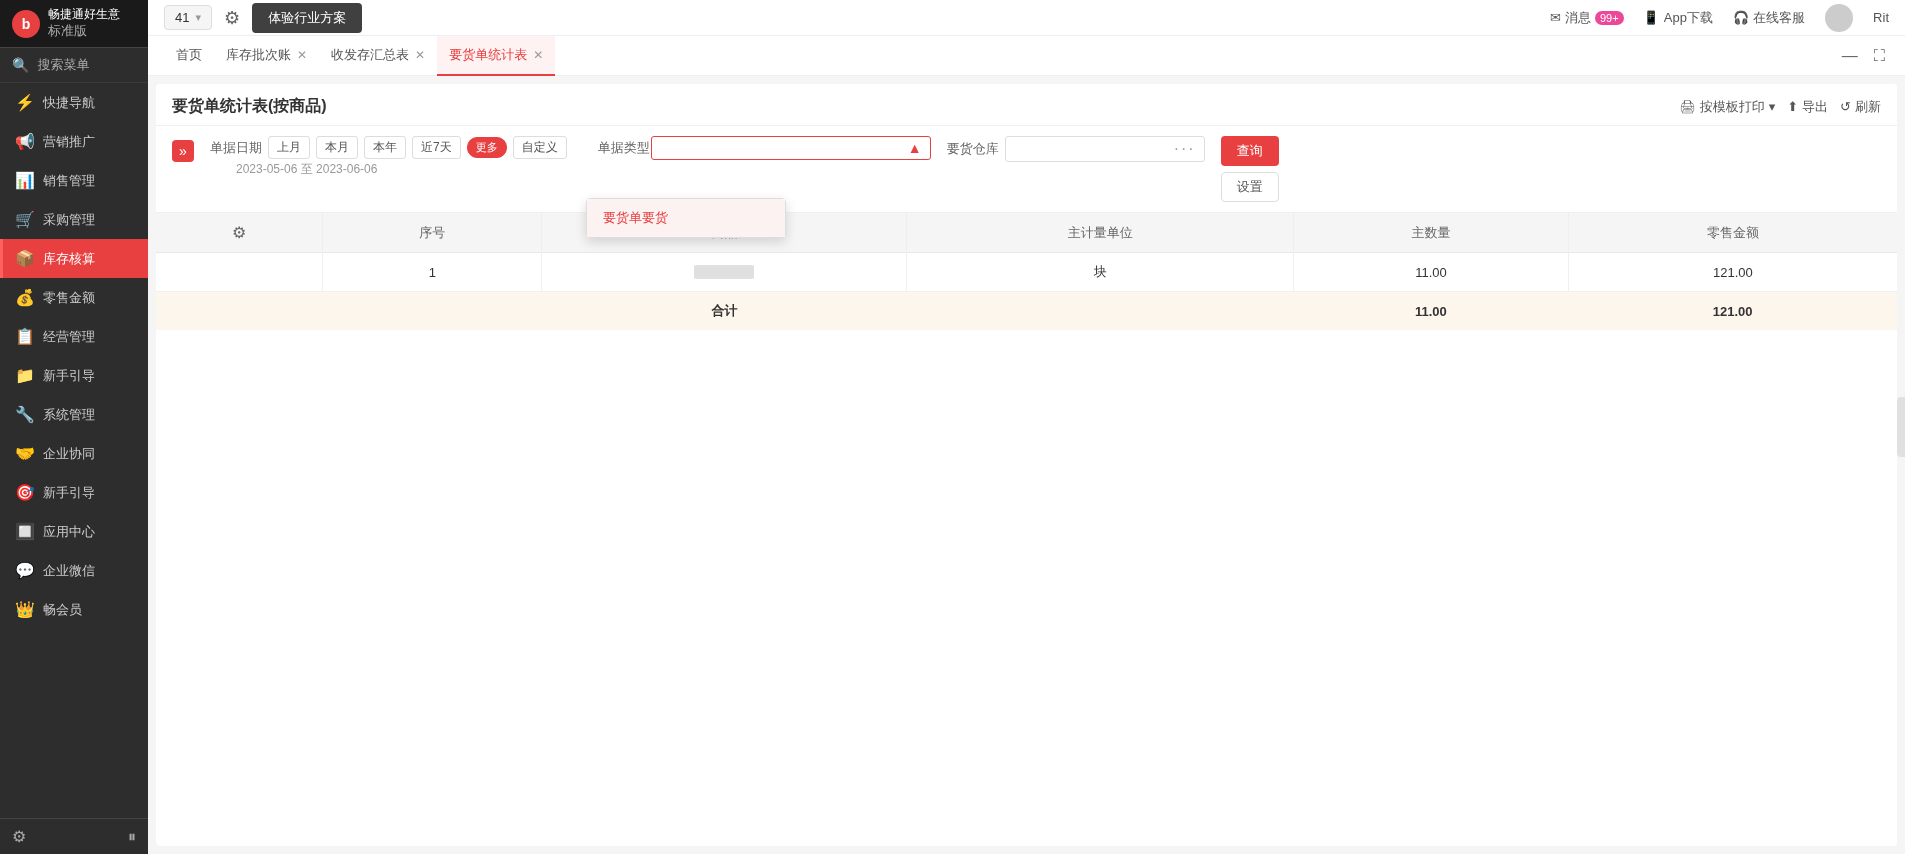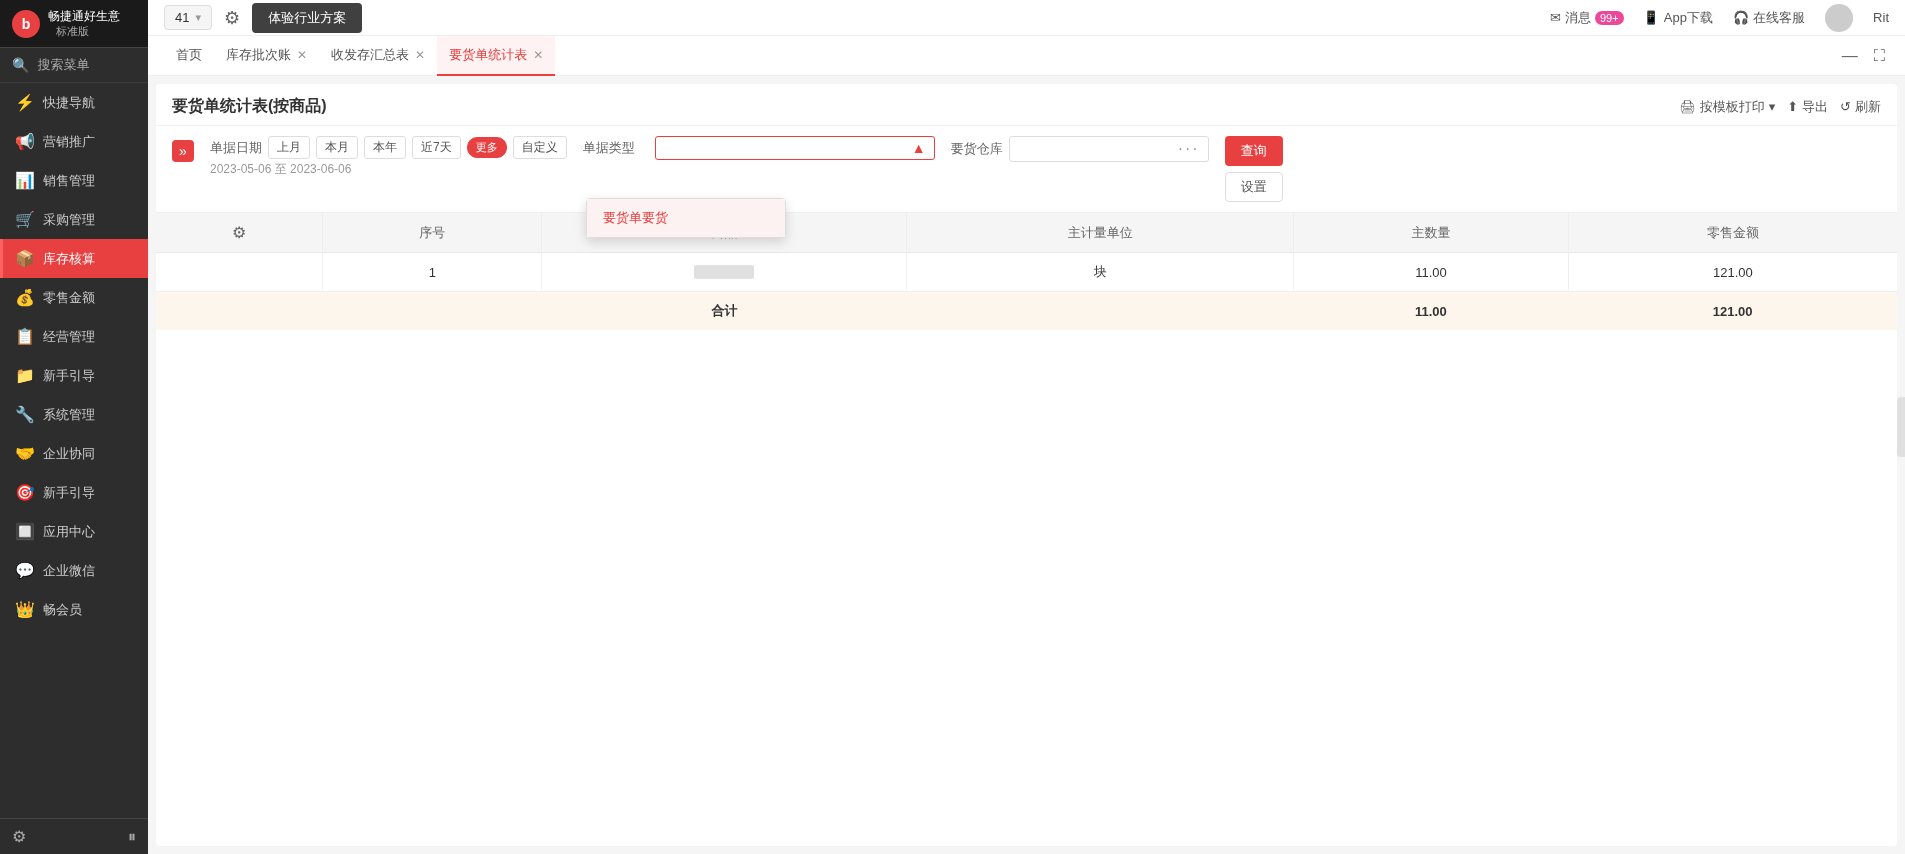--- a/index.html
+++ b/index.html
@@ -300,20 +300,21 @@
       color: #fff;
       border-color: #e84040;
       border-radius: 10px;
       font-size: 11px;
       padding: 2px 8px;
     }
     .date-range-text {
       font-size: 12px;
       color: #999;
       margin-top: 2px;
+      margin-left: 26px;
     }
     .filter-type-group {
       display: flex;
       flex-direction: column;
       gap: 4px;
       position: relative;
     }
     .filter-select-wrapper {
       display: flex;
       align-items: center;
@@ -445,21 +446,21 @@
 </head>
 <body>
 
 <div class="sidebar">
   <div class="sidebar-logo">
     <div class="logo-icon">
       <span>b</span>
     </div>
     <div class="logo-text">
       <div>畅捷通好生意</div>
-      <div style="font-size:11px;color:#aaa;margin-left:8px;">标准版</div>
+      <div style="font-size:13px;color:#aaa;">标准版</div>
     </div>
   </div>
   <div class="sidebar-search">
     <span class="icon">🔍</span>
     <span>搜索菜单</span>
   </div>
   <div class="sidebar-nav">
     <div class="nav-item">
       <span class="icon">⚡</span>
       <span>快捷导航</span>
@@ -611,21 +612,21 @@
               <button class="date-quick-btn">本年</button>
               <button class="date-quick-btn">近7天</button>
               <button class="date-quick-btn more">更多</button>
               <span class="date-quick-btn">自定义</span>
             </div>
           </div>
           <div class="date-range-text">2023-05-06 至 2023-06-06</div>
         </div>
 
         <div class="filter-type-group">
-          <div style="display:flex;align-items:center;gap:20px;">
+          <div style="display:flex;align-items:center;gap:1px;margin-left:15px;">
             <span class="filter-label">单据类型</span>
             <div class="filter-select-wrapper">
               <input type="text" value="" style="">
               <span class="chevron-up">▲</span>
             </div>
           </div>
         </div>
 
         <div class="filter-warehouse">
           <div style="display:flex;align-items:center;gap:6px;">

